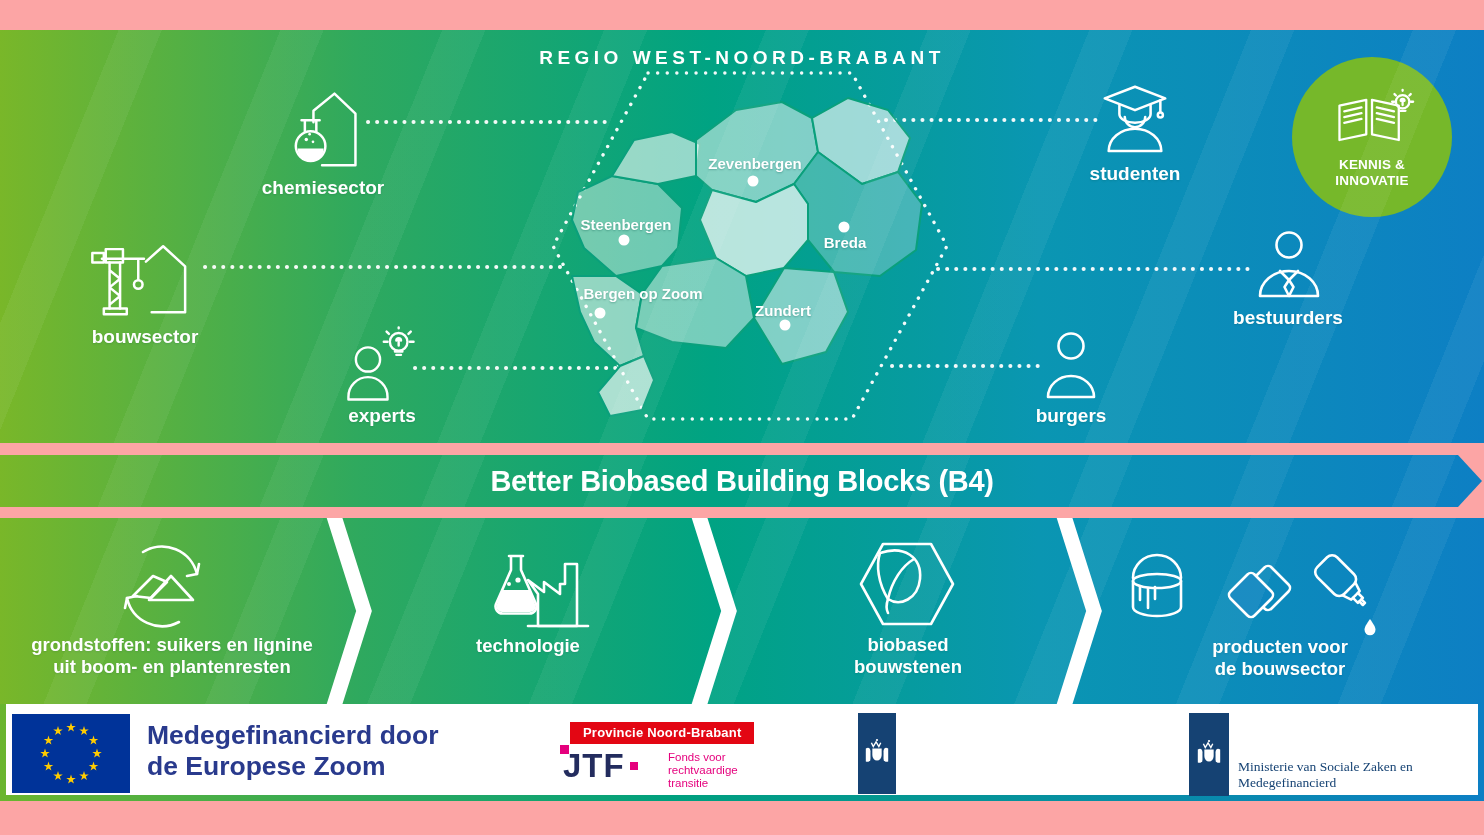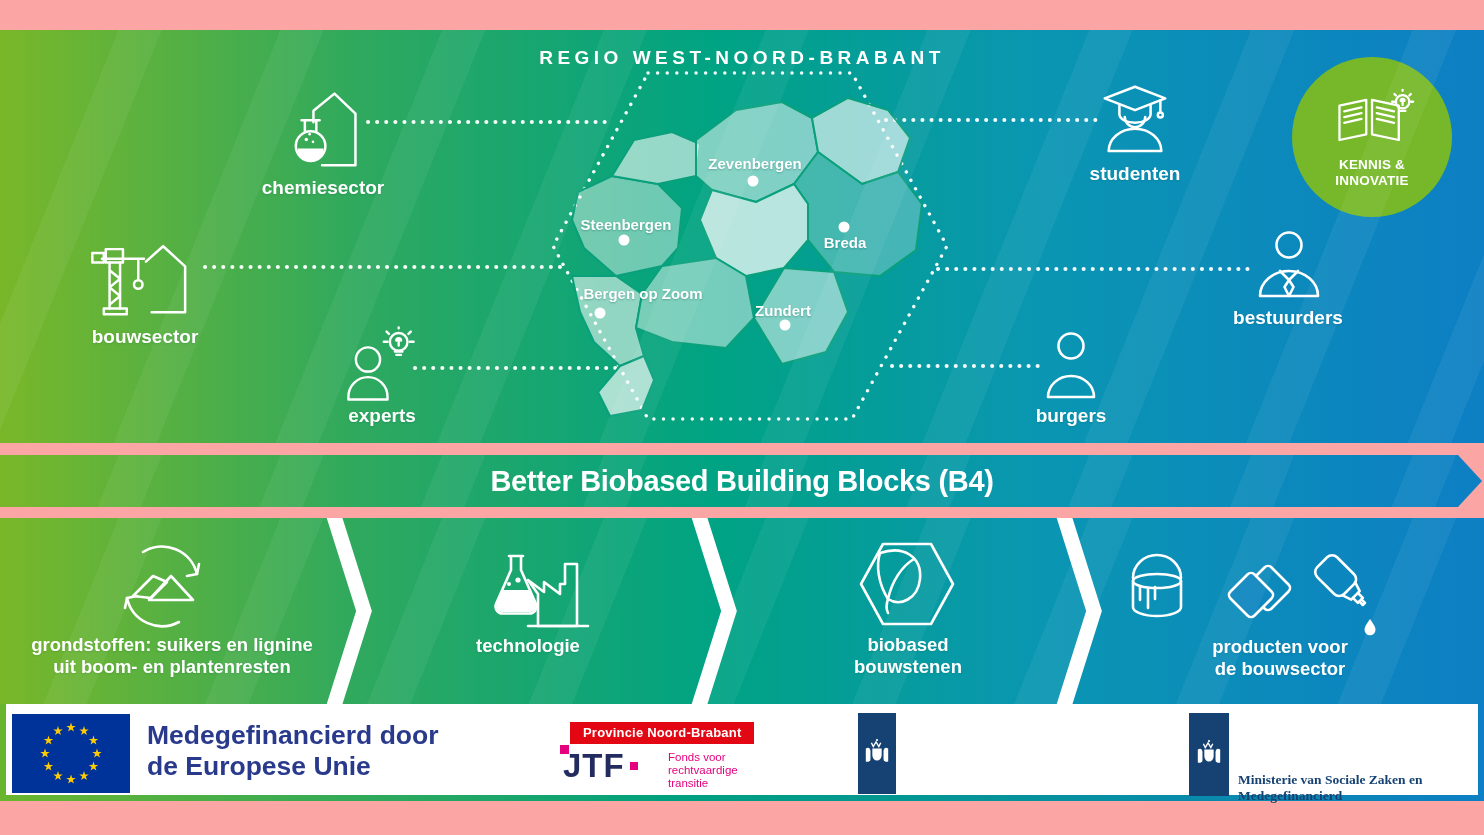--- a/index.html
+++ b/index.html
@@ -283,21 +283,21 @@
           <path transform="translate(-13,22.5)" d="M0,-5 L1.12,-1.55 4.76,-1.55 1.82,0.59 2.94,4.05 0,1.91 -2.94,4.05 -1.82,0.59 -4.76,-1.55 -1.12,-1.55 Z"></path>
           <path transform="translate(-22.5,13)" d="M0,-5 L1.12,-1.55 4.76,-1.55 1.82,0.59 2.94,4.05 0,1.91 -2.94,4.05 -1.82,0.59 -4.76,-1.55 -1.12,-1.55 Z"></path>
           <path transform="translate(-26,0)" d="M0,-5 L1.12,-1.55 4.76,-1.55 1.82,0.59 2.94,4.05 0,1.91 -2.94,4.05 -1.82,0.59 -4.76,-1.55 -1.12,-1.55 Z"></path>
           <path transform="translate(-22.5,-13)" d="M0,-5 L1.12,-1.55 4.76,-1.55 1.82,0.59 2.94,4.05 0,1.91 -2.94,4.05 -1.82,0.59 -4.76,-1.55 -1.12,-1.55 Z"></path>
           <path transform="translate(-13,-22.5)" d="M0,-5 L1.12,-1.55 4.76,-1.55 1.82,0.59 2.94,4.05 0,1.91 -2.94,4.05 -1.82,0.59 -4.76,-1.55 -1.12,-1.55 Z"></path>
         </g>
       </svg>
     </div>
     <div class="eu-text">
       <div>Medegefinancierd door</div>
-      <div>de Europese Unie</div>
+      <div>de Europese Zoom</div>
     </div>
 
     <div class="province">Provincie Noord-Brabant</div>
 
     <div class="jtf">
       <span class="jtf-sq-a"></span><span>JTF</span><span class="jtf-sq-b"></span>
     </div>
     <div class="jtf-tag">
       <div>Fonds voor</div>
       <div>rechtvaardige</div>
@@ -316,19 +316,19 @@
 
     <div class="min-block" style="left:1189px;width:40px;height:83px;">
       <svg width="28" height="34" viewBox="0 0 30 36">
         <circle cx="15" cy="3" r="1.2" fill="#fff"></circle>
         <path d="M9,6 l2,4 3,-5 3,5 2,-4" stroke="#fff" stroke-width="1.5" fill="none"></path>
         <path d="M10,12 h10 v7 a5,6 0 0 1 -10,0 z" fill="#fff"></path>
         <path d="M3,12 c3,-2 5,0 5,3 v8 c0,3 -3,4 -5,3 z" fill="#fff"></path>
         <path d="M27,12 c-3,-2 -5,0 -5,3 v8 c0,3 3,4 5,3 z" fill="#fff"></path>
       </svg>
     </div>
-    <div class="min-text" style="left:1238px;top:68px;font-weight:bold;">
+    <div class="min-text" style="left:1238px;top:55px;">
       <div>Ministerie van Sociale Zaken en</div>
       <div>Medegefinancierd</div>
     </div>
   </div>
 
 </div>
 
 </body></html>

